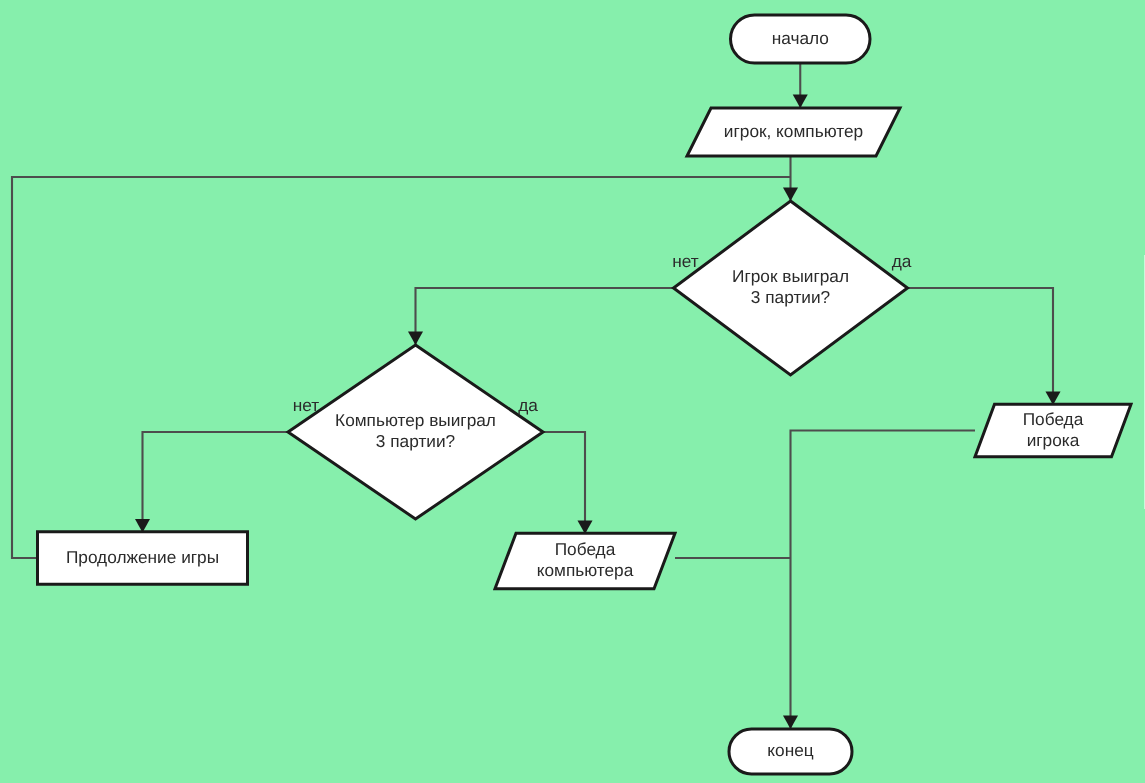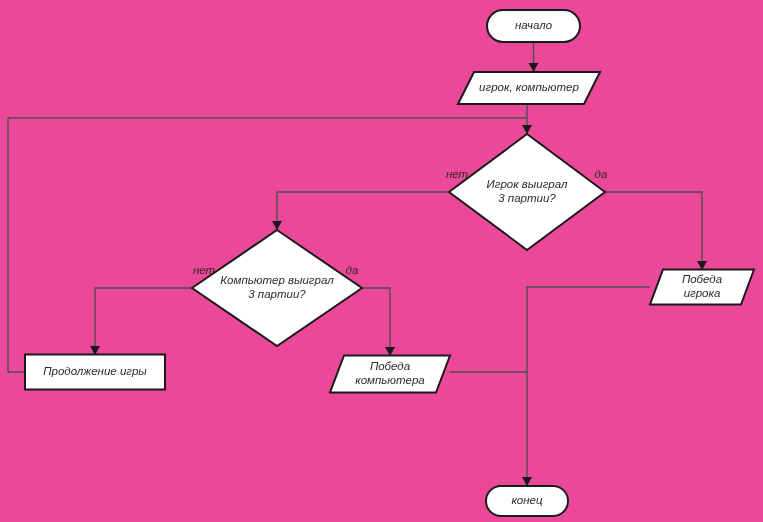--- a/index.html
+++ b/index.html
@@ -10,22 +10,21 @@
   body {
     width: 763px;
     height: 522px;
     font-family: "Liberation Sans", sans-serif;
     overflow: hidden;
   }
   #flowchart-root {
     position: relative;
     width: 763px;
     height: 522px;
-    background: #ec4899;
-    font-style: italic;
+    background: #86efac;
   }
   svg#flow-svg {
     display: block;
     width: 763px;
     height: 522px;
   }
   .node-shape {
     fill: #ffffff;
     stroke: #1a1a1a;
     stroke-width: 2;

